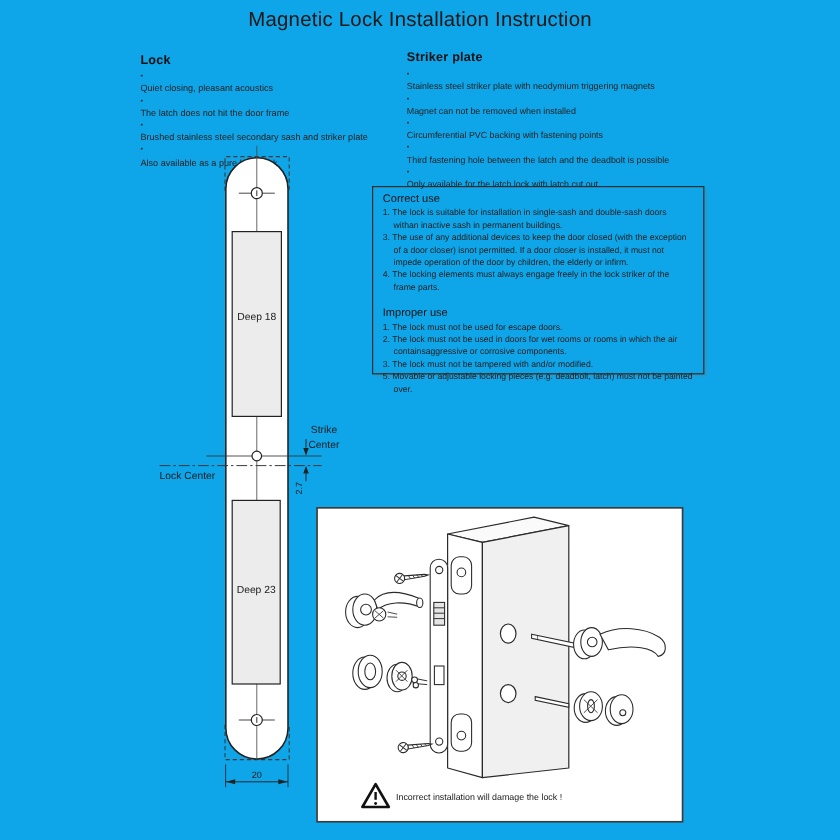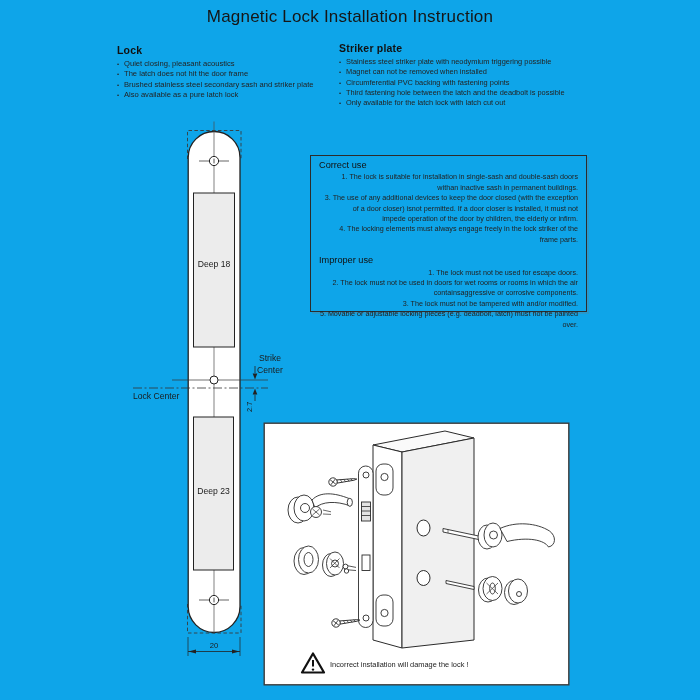--- a/index.html
+++ b/index.html
@@ -15,32 +15,32 @@
 
   .title {
     position:absolute; top:7px; left:0; width:700px;
     text-align:center; font-size:17px; letter-spacing:.2px; color:#161616;
   }
 
   .col { position:absolute; font-size:7.6px; line-height:10.2px; color:#232323; }
   .col-lock { left:117px; top:45px; width:218px; }
   .col-striker { left:339px; top:43px; width:252px; font-size:7.4px; }
   .col h2 { font-size:10.5px; font-weight:700; letter-spacing:.2px; color:#111; margin-bottom:4px; }
-  .b-item { display:flex; }
+  .b-item { display:flex;flex-direction:column; }
   .b-item .marker { flex:0 0 7px; width:7px; font-size:6px; line-height:10.2px; }
 
   .usebox {
     position:absolute; left:310px; top:155px; width:277px; height:157px;
     border:1px solid #2c2c2c; padding:4px 8px 4px 8px;
     font-size:7.2px; line-height:10.4px; color:#222;
     box-shadow:2px 2px 0 rgba(120,120,120,.25);
   }
   .usebox h3 { font-size:9.2px; font-weight:400; color:#111; margin-bottom:2px; }
   .usebox .gap { height:10px; }
-  .u-item { text-indent:-9px; padding-left:9px;text-align:right; }
+  .u-item { text-indent:-9px; padding-left:9px; }
 
   svg { position:absolute; overflow:visible; }
   svg text { font-family:"Liberation Sans", sans-serif; fill:#1b1b1b; stroke:none; }
   .plate-svg { left:110px; top:118px; width:195px; height:550px; }
   .install-svg { left:262px; top:421px; width:310px; height:268px; }
 </style>
 </head>
 <body>
 
 <div class="page">
@@ -73,21 +73,21 @@
         </div>
       </div>
   </div>
 
   <div class="col col-striker">
     <h2>Striker plate</h2>
     <div>
 
         <div class="b-item">
           <span class="marker">•</span>
-          <span>Stainless steel striker plate with neodymium triggering possible</span>
+          <span>Stainless steel striker plate with neodymium triggering magnets</span>
         </div>
 
         <div class="b-item">
           <span class="marker">•</span>
           <span>Magnet can not be removed when installed</span>
         </div>
 
         <div class="b-item">
           <span class="marker">•</span>
           <span>Circumferential PVC backing with fastening points</span>

